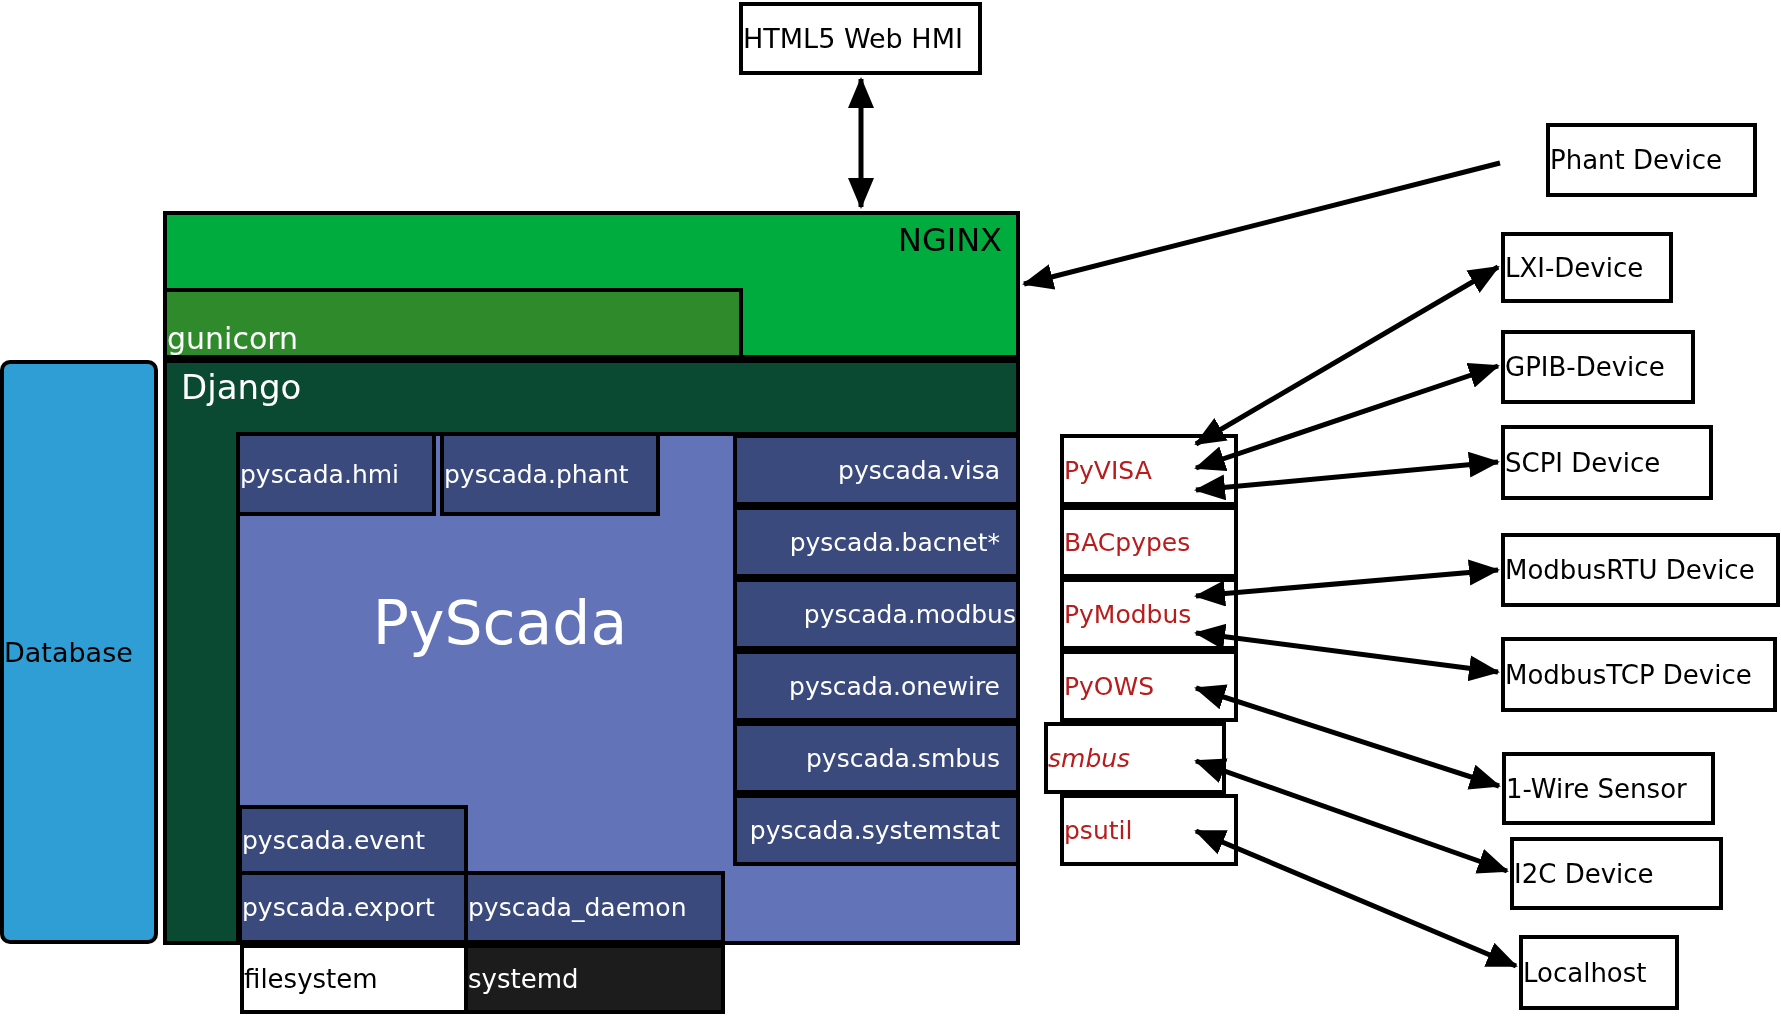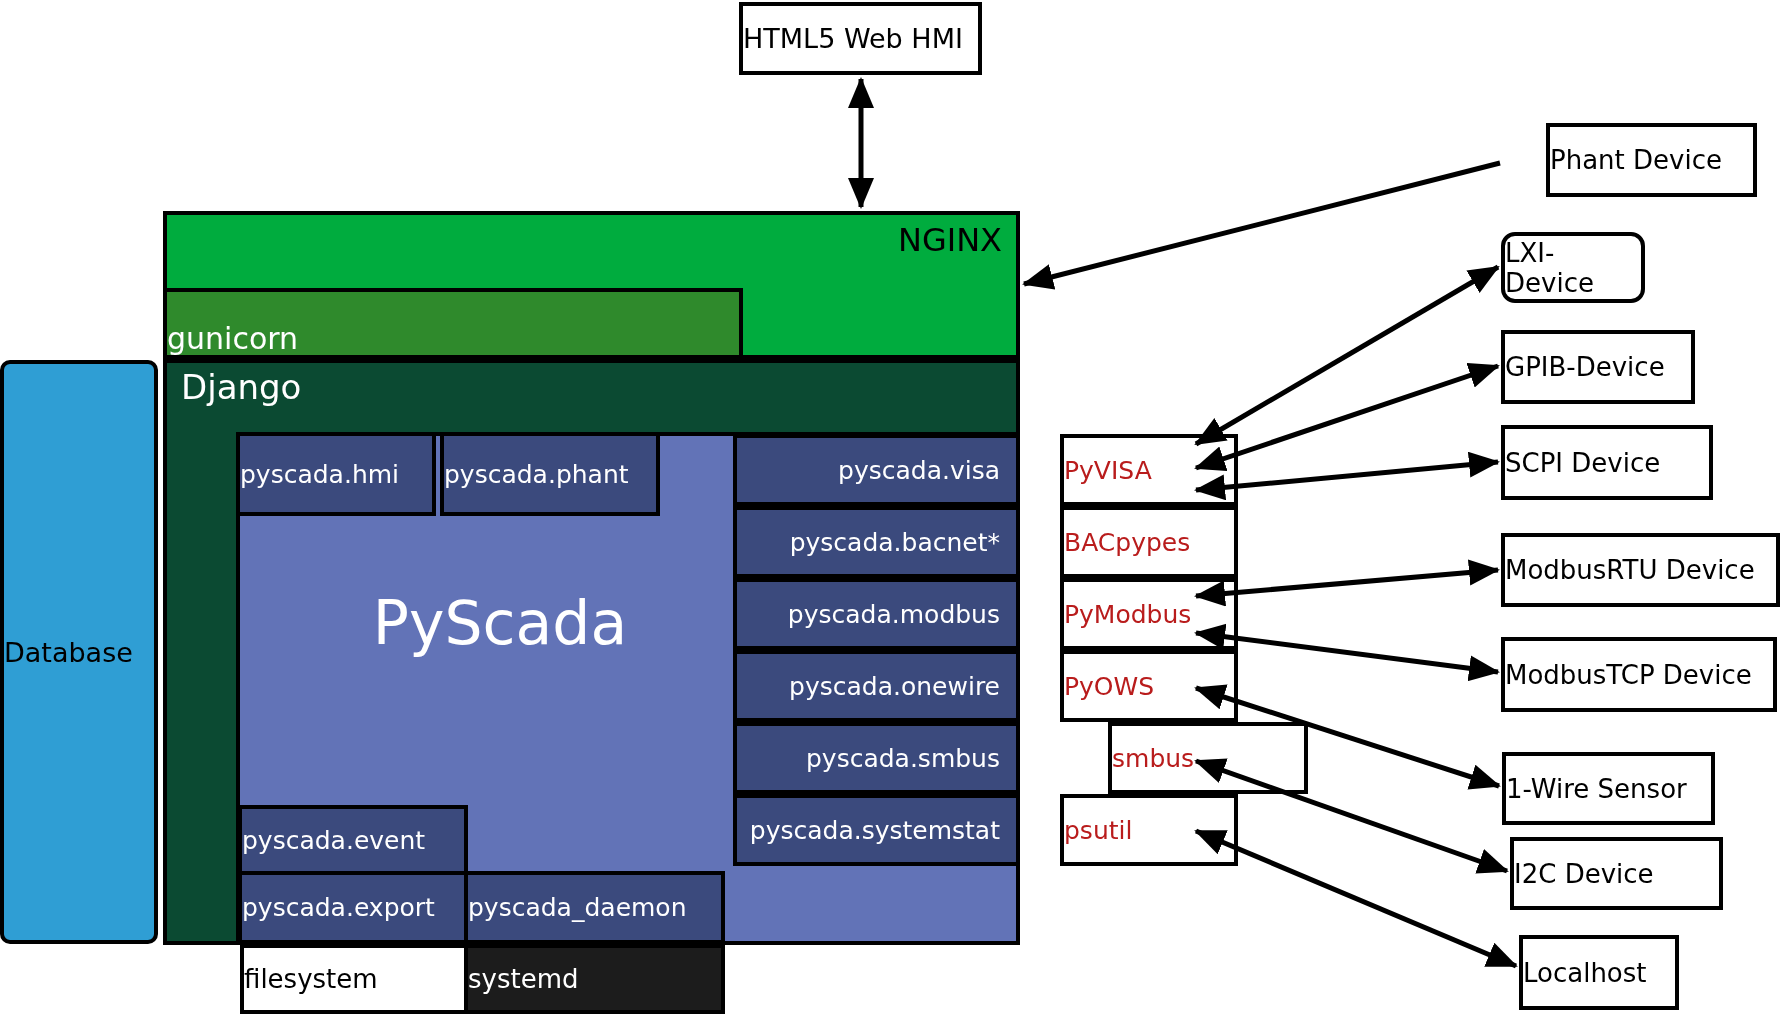--- a/index.html
+++ b/index.html
@@ -64,38 +64,38 @@
     <span>PyVISA</span>
   </div>
 
   <div class="box module flexr" style="left:733px;top:506px;width:287px;height:72px;padding-right:16px;">
     <span>pyscada.bacnet*</span>
   </div>
   <div class="box library flexc" style="left:1016px;top:506px;width:178px;height:72px;">
     <span>BACpypes</span>
   </div>
 
-  <div class="box module flexr" style="left:733px;top:578px;width:287px;height:72px;padding-right:16px;">
+  <div class="box module flexr" style="left:733px;top:578px;width:287px;height:72px;">
     <span>pyscada.modbus</span>
   </div>
   <div class="box library flexc" style="left:1016px;top:578px;width:178px;height:72px;">
     <span>PyModbus</span>
   </div>
 
   <div class="box module flexr" style="left:733px;top:650px;width:287px;height:72px;padding-right:16px;">
     <span>pyscada.onewire</span>
   </div>
   <div class="box library flexc" style="left:1016px;top:650px;width:178px;height:72px;">
     <span>PyOWS</span>
   </div>
 
   <div class="box module flexr" style="left:733px;top:722px;width:287px;height:72px;padding-right:16px;">
     <span>pyscada.smbus</span>
   </div>
-  <div class="box library flexc" style="left:1064px;top:722px;width:200px;height:72px;">
+  <div class="box library flexc" style="left:1000px;top:722px;width:182px;height:72px;font-style:italic;">
     <span>smbus</span>
   </div>
 
   <div class="box module flexr" style="left:733px;top:794px;width:287px;height:72px;padding-right:16px;">
     <span>pyscada.systemstat</span>
   </div>
   <div class="box library flexc" style="left:1016px;top:794px;width:178px;height:72px;">
     <span>psutil</span>
   </div>
 
@@ -112,21 +112,21 @@
   <div class="box whitebox flexc" style="left:240px;top:944px;width:228px;height:70px;font-size:26px;">
     <span>filesystem</span>
   </div>
   <div class="box blackbox flexc" style="left:464px;top:944px;width:261px;height:70px;font-size:26px;">
     <span>systemd</span>
   </div>
 
   <div class="box device flexc" style="left:1502px;top:123px;width:211px;height:74px;margin-left:44px;">
     <span>Phant Device</span>
   </div>
-  <div class="box device flexc" style="left:1501px;top:232px;width:144px;height:71px;border-radius:14px;">
+  <div class="box device flexc" style="left:1501px;top:232px;width:172px;height:71px;">
     <span>LXI-Device</span>
   </div>
   <div class="box device flexc" style="left:1501px;top:330px;width:194px;height:74px;">
     <span>GPIB-Device</span>
   </div>
   <div class="box device flexc" style="left:1501px;top:425px;width:212px;height:75px;">
     <span>SCPI Device</span>
   </div>
   <div class="box device flexc" style="left:1501px;top:533px;width:279px;height:74px;">
     <span>ModbusRTU Device</span>

